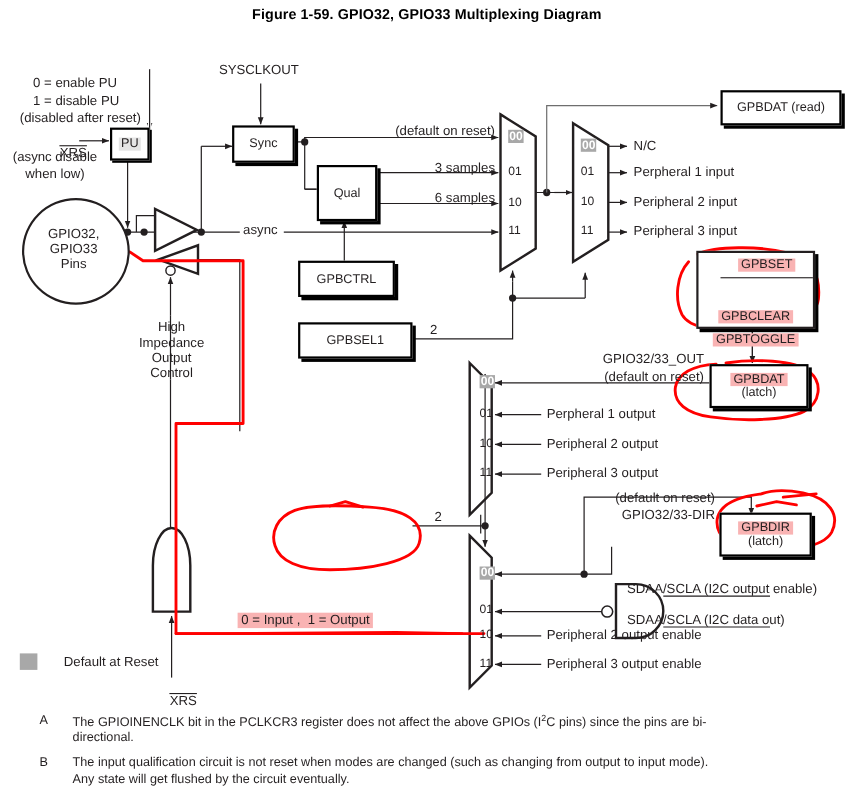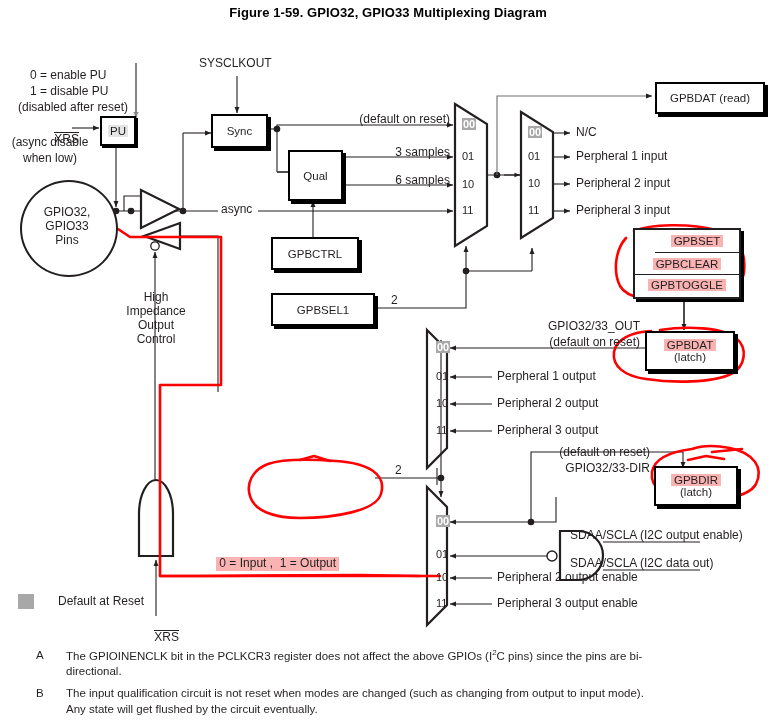--- a/index.html
+++ b/index.html
@@ -281,21 +281,21 @@
   <div class="txt lbl" style="left:576px;top:204px;">Peripheral 3 input</div>
 
   <div class="blk" style="left:655px;top:82px;width:106px;height:28px;border-width:2px;">
     <span class="boxlabel">GPBDAT (read)</span>
   </div>
 
   <div style="position:absolute;left:633px;top:228px;width:104px;height:67px;border:2px solid #231f20;background:#fff;box-shadow:3px 3px 0 0 #000;">
     <div style="height:22px;display:flex;align-items:center;justify-content:center;border-bottom:1px solid #231f20;margin-left:20px;">
       <span class="boxlabel"><span class="hl">GPBSET</span></span>
     </div>
-    <div style="height:21px;display:flex;align-items:center;justify-content:center;border-bottom:1px solid #231f20;">
+    <div style="height:21px;display:flex;align-items:center;justify-content:center;border-bottom:1px solid #231f20;margin-top:24px;">
       <span class="boxlabel"><span class="hl">GPBCLEAR</span></span>
     </div>
     <div style="height:20px;display:flex;align-items:center;justify-content:center;">
       <span class="boxlabel"><span class="hl">GPBTOGGLE</span></span>
     </div>
   </div>
 
   <div class="blk" style="left:645px;top:331px;width:86px;height:36px;border-width:2px;">
     <span class="boxlabel"><span class="hl">GPBDAT</span></span>
     <span class="boxlabel">(latch)</span>

